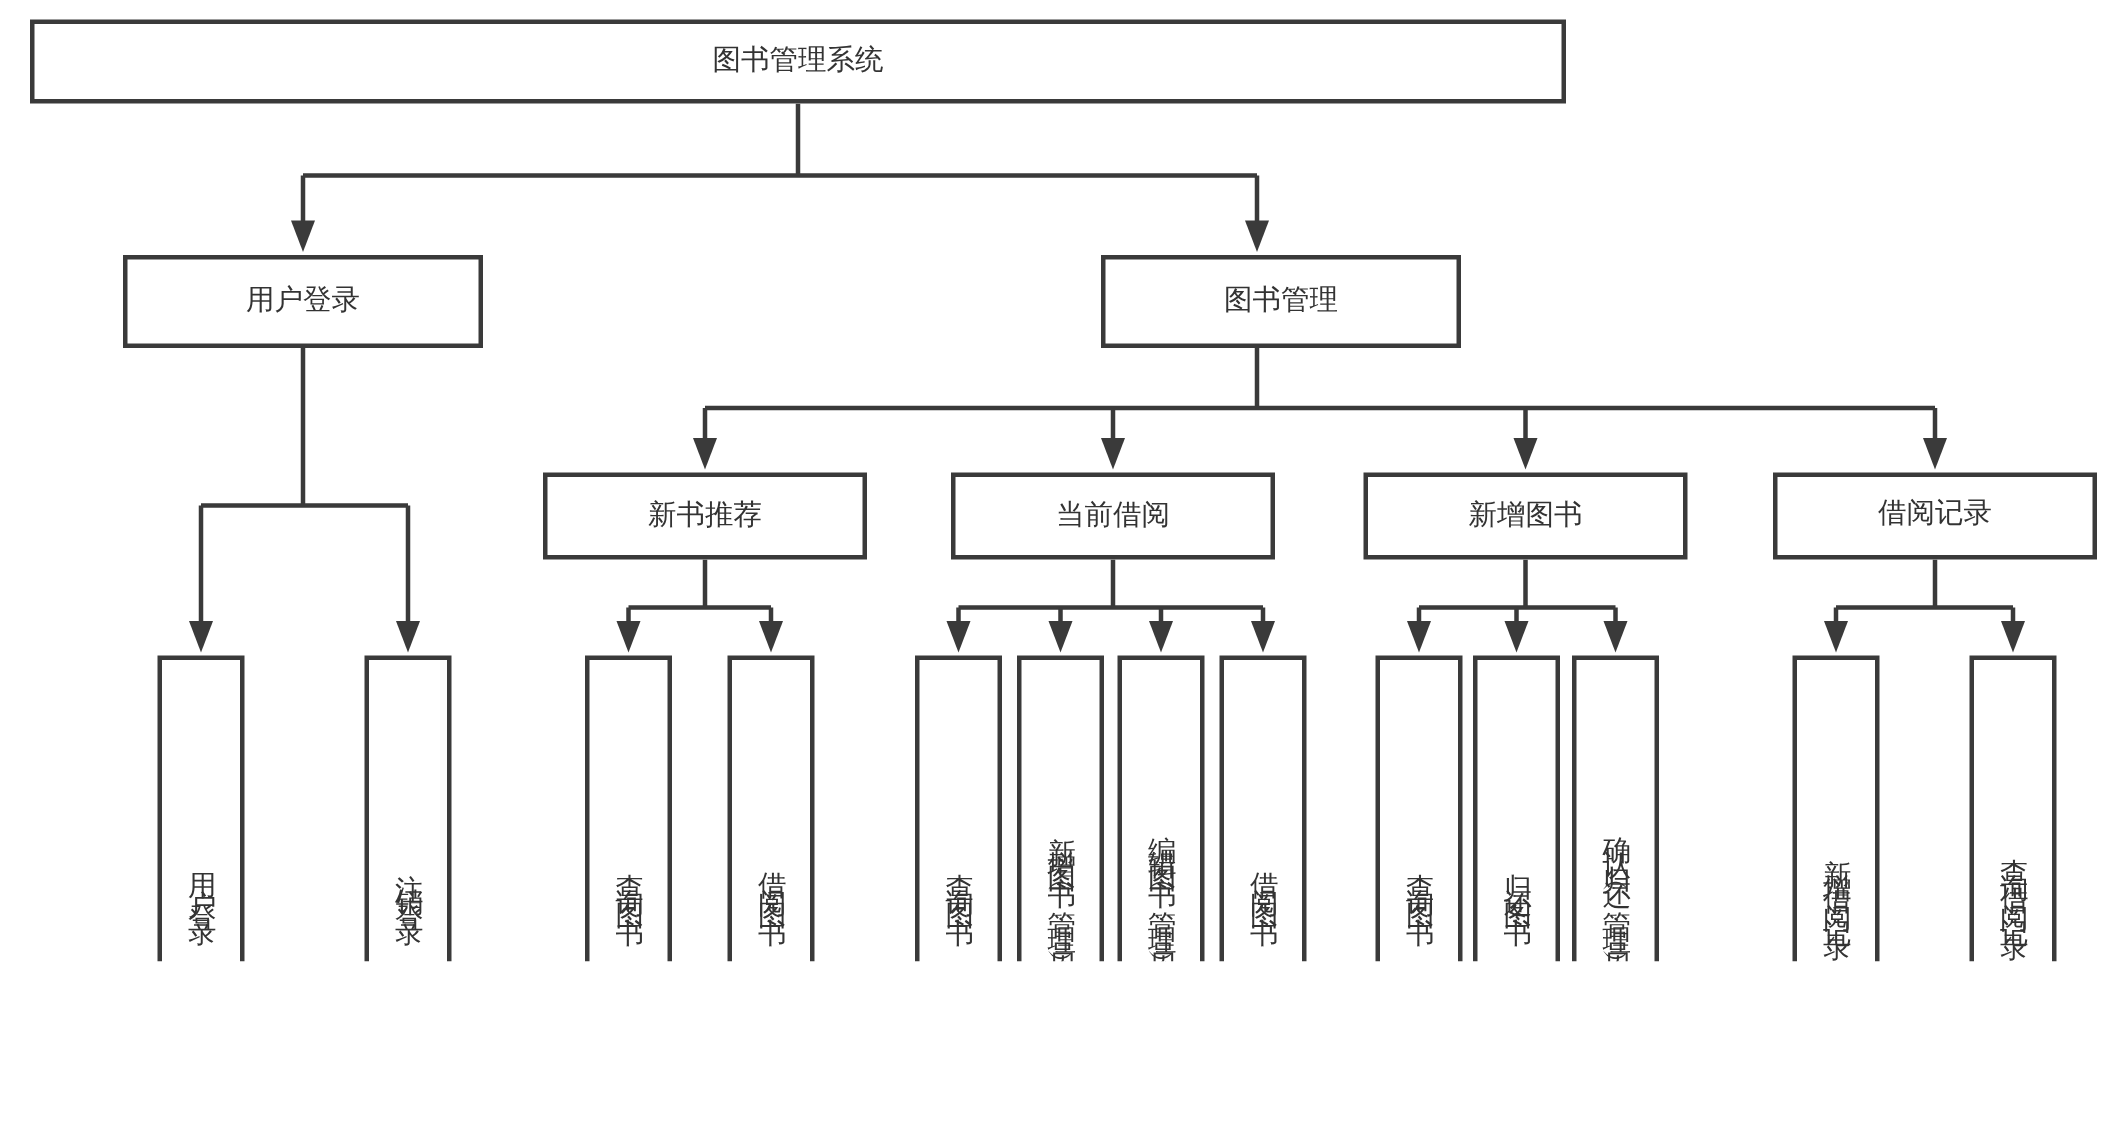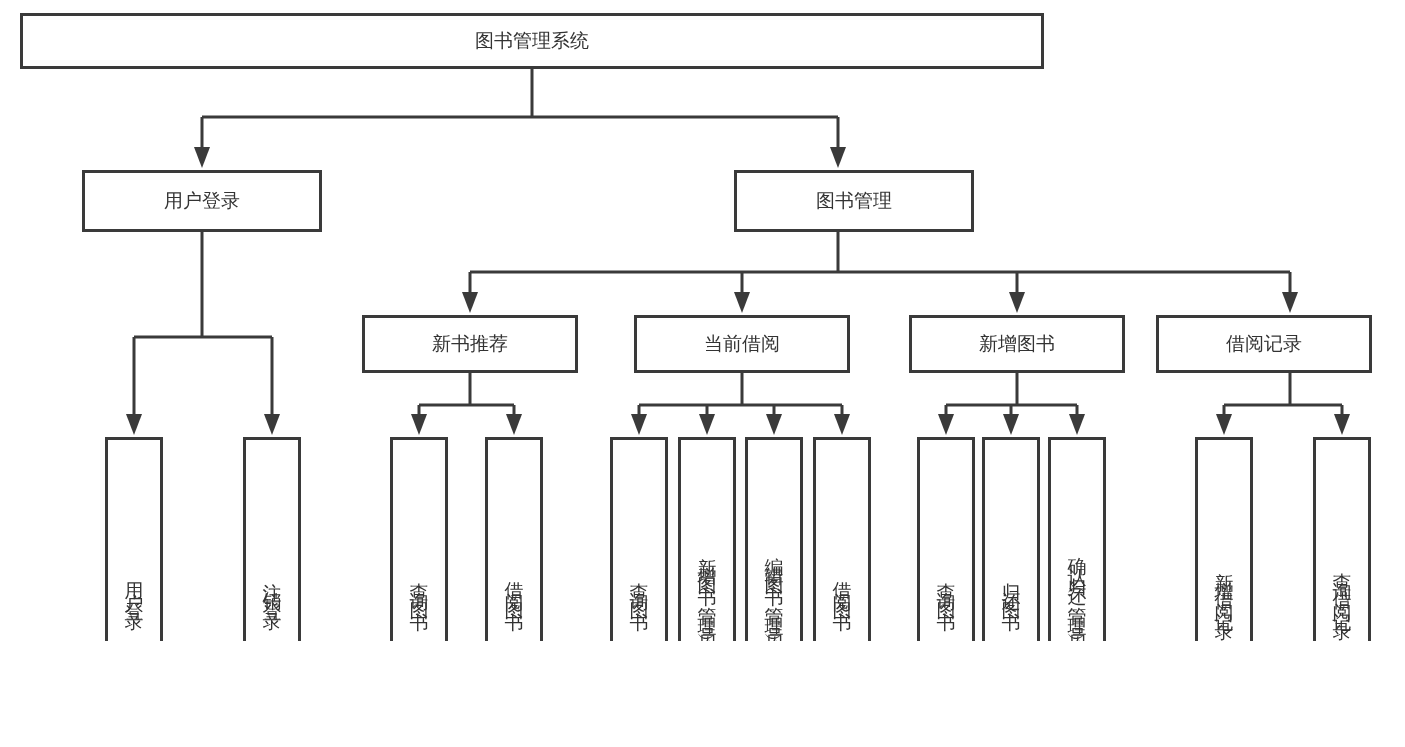--- a/index.html
+++ b/index.html
@@ -98,21 +98,21 @@
   </svg>
 
   <div class="box" style="left:20px;top:13px;width:1024px;height:56px;">图书管理系统</div>
 
   <div class="box" style="left:82px;top:170px;width:240px;height:62px;">用户登录</div>
   <div class="box" style="left:718px;top:170px;width:240px;height:62px;margin-left:16px;">图书管理</div>
 
   <div class="box" style="left:362px;top:315px;width:216px;height:58px;">新书推荐</div>
   <div class="box" style="left:634px;top:315px;width:216px;height:58px;">当前借阅</div>
   <div class="box" style="left:909px;top:315px;width:216px;height:58px;">新增图书</div>
-  <div class="box" style="left:1156px;top:315px;width:216px;height:58px;">借阅记录</div>
+  <div class="box" style="left:1182px;top:315px;width:216px;height:58px;font-family:Liberation Mono, monospace;">借阅记录</div>
 
   <div class="box vbox" style="left:105px;top:437px;width:58px;height:299px;">用户登录</div>
   <div class="box vbox" style="left:243px;top:437px;width:58px;height:299px;">注销登录</div>
 
   <div class="box vbox" style="left:390px;top:437px;width:58px;height:299px;">查询图书</div>
   <div class="box vbox" style="left:485px;top:437px;width:58px;height:299px;">借阅图书</div>
 
   <div class="box vbox" style="left:610px;top:437px;width:58px;height:299px;">查询图书</div>
   <div class="box vbox" style="left:678px;top:437px;width:58px;height:299px;">新增图书（管理员）</div>
   <div class="box vbox" style="left:745px;top:437px;width:58px;height:299px;">编辑图书（管理员）</div>

